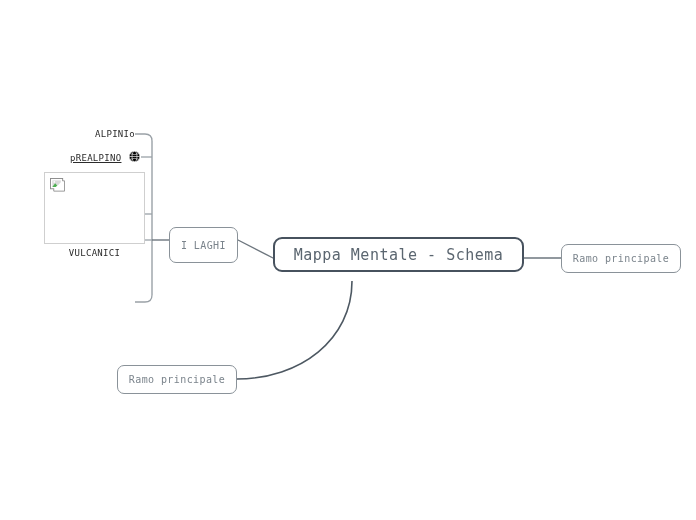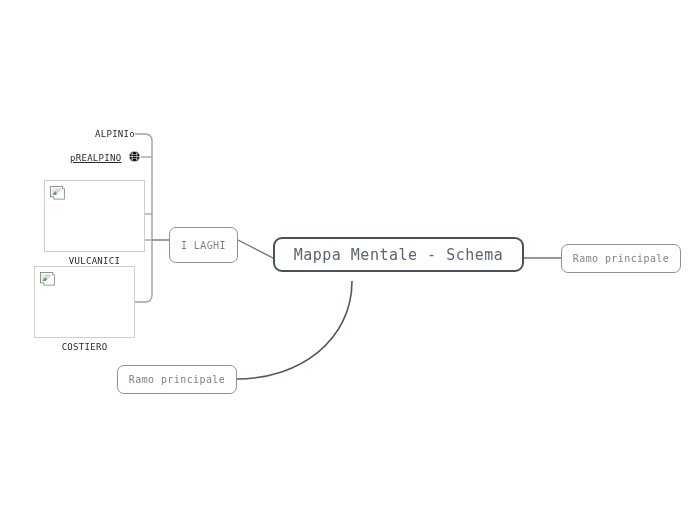--- a/index.html
+++ b/index.html
@@ -129,21 +129,21 @@
     white-space: nowrap;
   }
   .broken-img-icon {
     position: absolute;
     left: 5px;
     top: 5px;
     width: 15px;
     height: 15px;
   }
 
-  .card-vulcanici { left: 20px; top: 180px; padding-left: 24px; }
+  .card-vulcanici { left: 20px; top: 172px; padding-left: 24px; }
   .card-vulcanici .img-frame { width: 101px; height: 72px; }
   .card-costiero { left: 34px; top: 266px; }
   .card-costiero .img-frame { width: 101px; height: 72px; }
 </style>
 </head>
 <body>
 
 <div id="canvas">
 
   <svg id="edges" viewBox="0 0 696 520" width="696" height="520">
@@ -211,26 +211,14 @@
         <rect x="0.5" y="0.5" width="13" height="11" fill="#ffffff" stroke="#8a8a8a" stroke-width="1"></rect>
         <rect x="2.5" y="2.5" width="9" height="7" fill="#d9d9d9"></rect>
         <path d="M2.5 9.5 L5.5 5.5 L8 8.5 L9.5 7 L11.5 9.5 Z" fill="#4caf50"></path>
         <circle cx="4.5" cy="4.2" r="0.9" fill="#ffffff"></circle>
         <path d="M13.5 3 L15.5 3 L15.5 14 L4 14 L4 11.5" fill="#ffffff" stroke="#8a8a8a" stroke-width="0.9"></path>
       </svg>
     </div>
     <div class="img-caption">VULCANICI</div>
   </div>
 
-  <div class="img-card card-costiero">
-    <div class="img-frame">
-      <svg class="broken-img-icon" viewBox="0 0 16 16">
-        <rect x="0.5" y="0.5" width="13" height="11" fill="#ffffff" stroke="#8a8a8a" stroke-width="1"></rect>
-        <rect x="2.5" y="2.5" width="9" height="7" fill="#d9d9d9"></rect>
-        <path d="M2.5 9.5 L5.5 5.5 L8 8.5 L9.5 7 L11.5 9.5 Z" fill="#4caf50"></path>
-        <circle cx="4.5" cy="4.2" r="0.9" fill="#ffffff"></circle>
-        <path d="M13.5 3 L15.5 3 L15.5 14 L4 14 L4 11.5" fill="#ffffff" stroke="#8a8a8a" stroke-width="0.9"></path>
-      </svg>
-    </div>
-    <div class="img-caption">COSTIERO</div>
-  </div>
 
 </div>
 
 </body></html>

